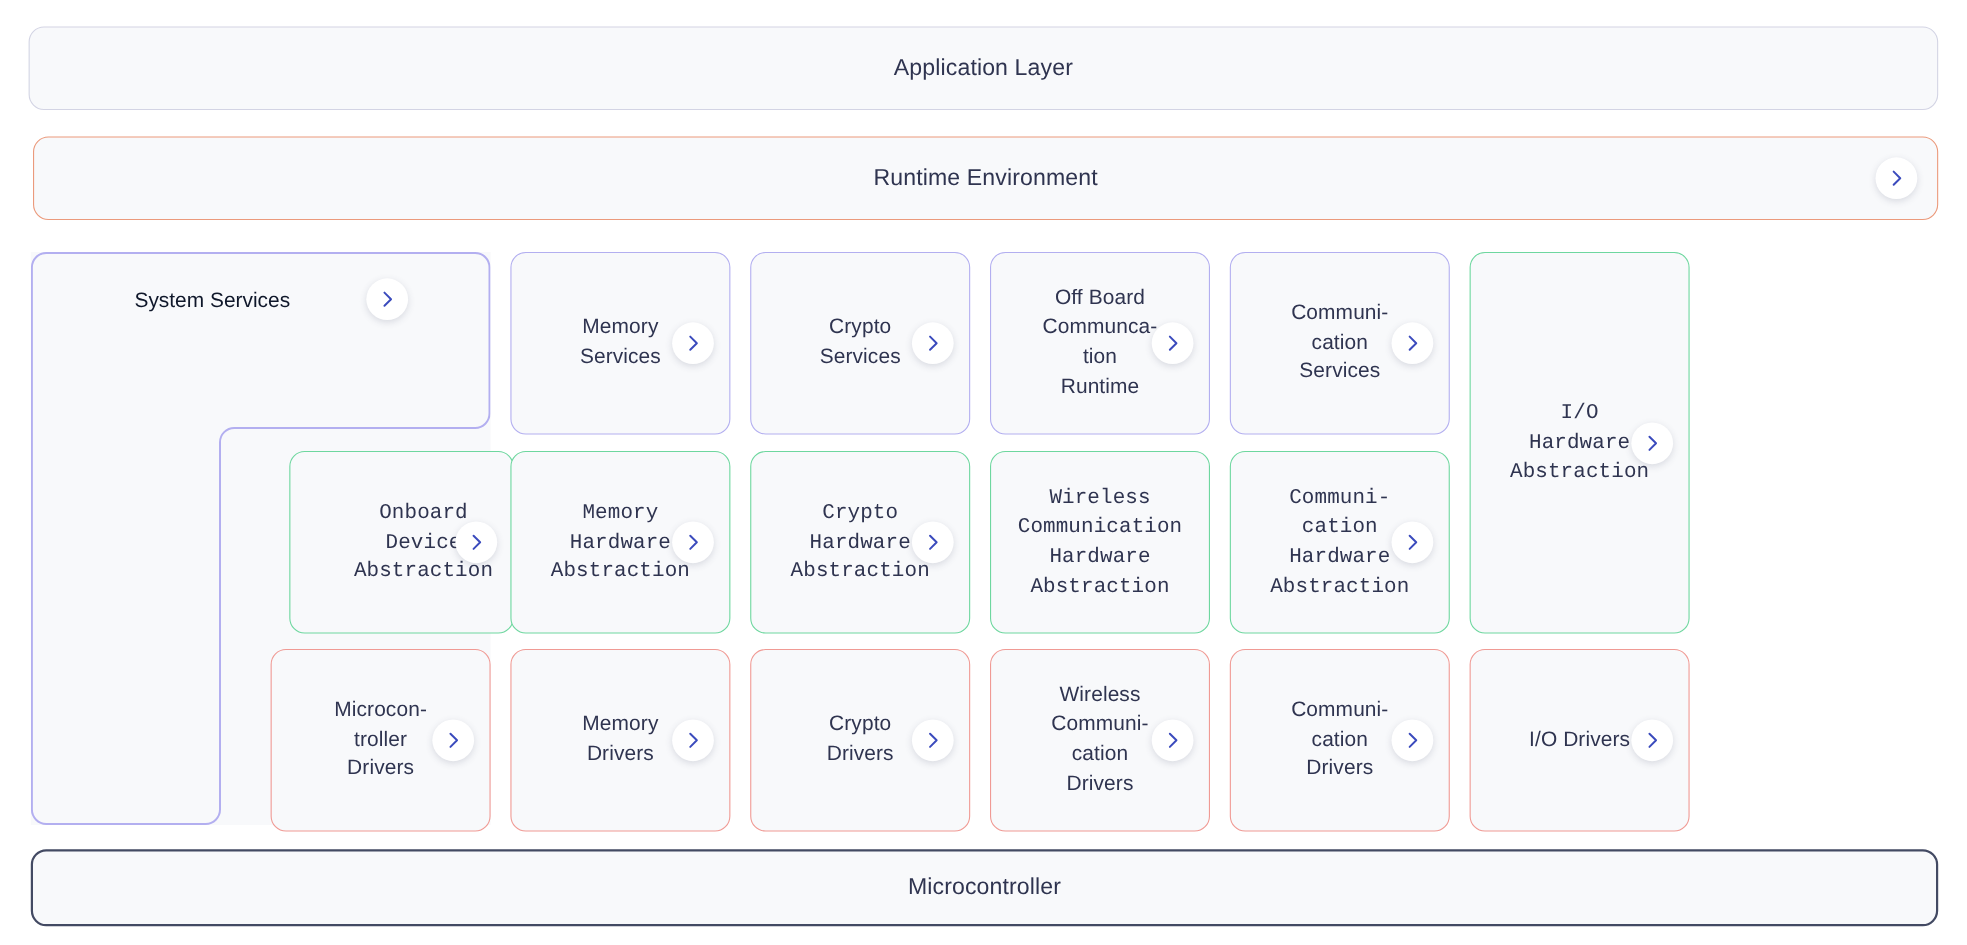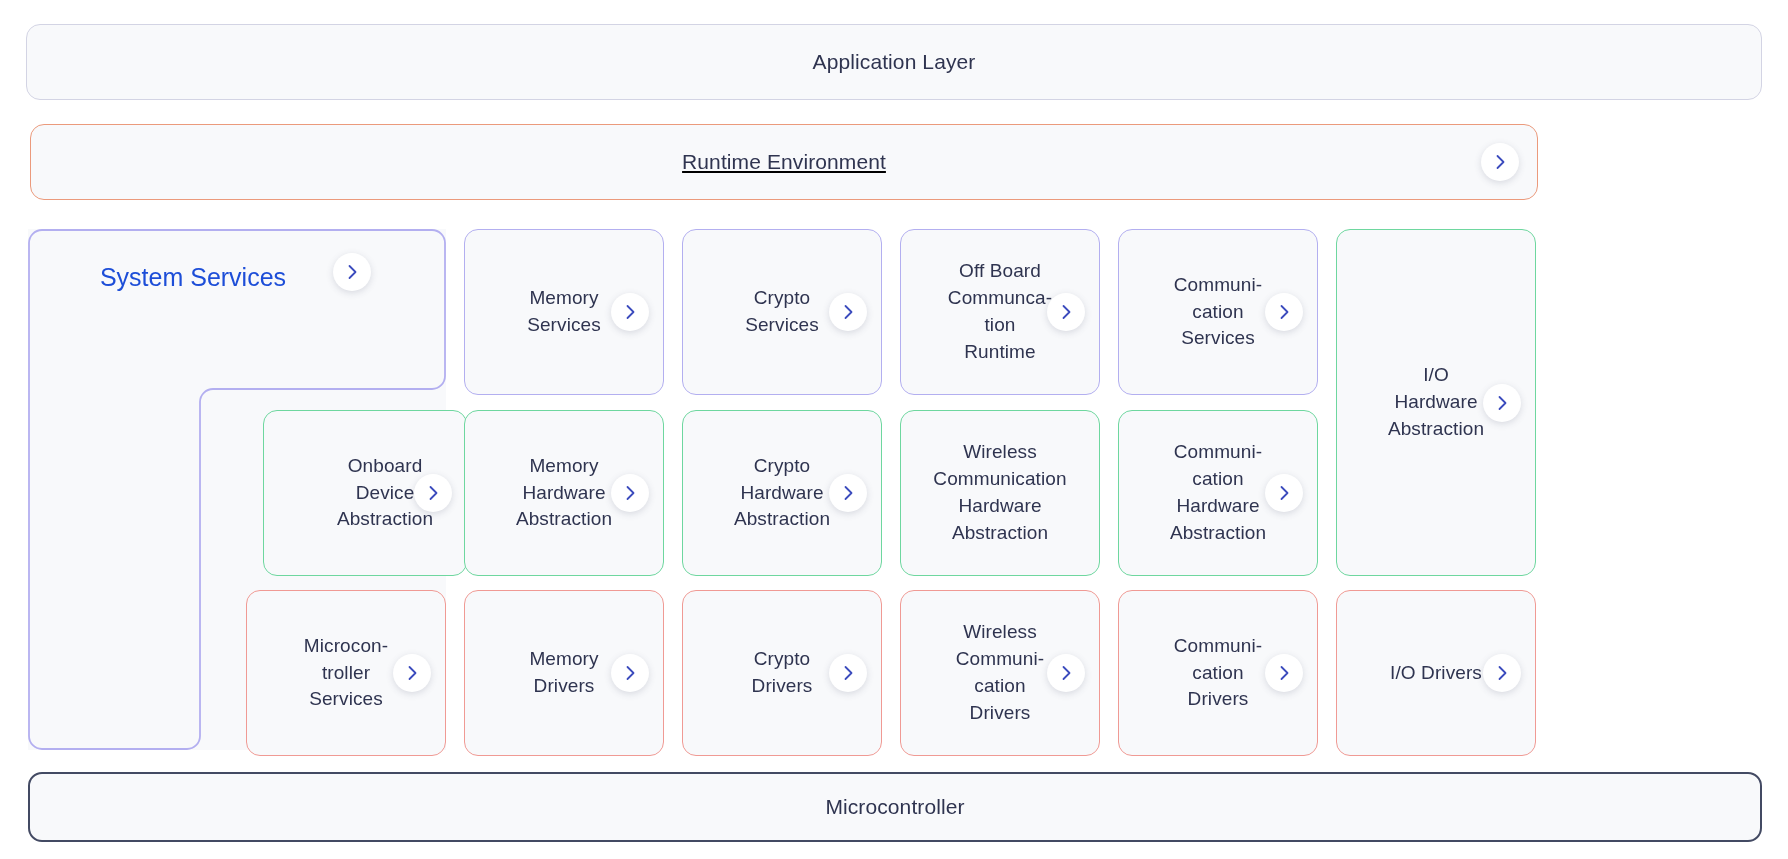--- a/index.html
+++ b/index.html
@@ -26,21 +26,21 @@
     font-size: 19px;
     line-height: 1.42;
     text-align: center;
     letter-spacing: .1px;
     white-space: pre-line;
   }
 
   
   .b-indigo  { border-color: #b3aff0; }
   .b-orange  { border-color: #eb9a7c; }
-  .b-green   { border-color: #6ed79f; }
+  .b-green   { border-color: #6ed79f; font-family: Liberation Mono, monospace; }
   .b-red     { border-color: #f09a94; }
   .b-lav     { border-color: #d3d4e4; }
   .b-dark    { border-color: #434a63; border-width: 2px; }
 
   
   .chev {
     position: absolute;
     width: 38px; height: 38px;
     border-radius: 50%;
     background: #ffffff;
@@ -60,36 +60,36 @@
   #system-services {
     position: absolute;
     background: #f8f9fb;
   }
   #system-services .lshape {
     position: absolute;
     inset: 0;
   }
   #system-services .lbl {
     position: absolute;
-    color: #1d4ed8;
-    font-size: 25px;
+    color: #0f172a;
+    font-size: 19px;
     text-align: center;
     white-space: nowrap;
   }
 </style>
 </head>
 <body>
 
 <div id="root">
 
   <div class="card banner b-lav" style="left:26px; top:24px; width:1736px; height:76px;">
     <span class="label">Application Layer</span>
   </div>
 
-  <div class="card banner b-orange" style="left:30px; top:124px; width:1508px; height:76px;text-decoration:underline;">
+  <div class="card banner b-orange" style="left:30px; top:124px; width:1732px; height:76px;">
     <span class="label">Runtime Environment</span>
     <div class="chev" style="right:18px; top:50%; transform:translateY(-50%);">
       <svg width="13" height="16" viewBox="0 0 13 16" fill="none">
         <path d="M3.5 2 L9.5 8 L3.5 14" stroke="#3b4bbd" stroke-width="1.8" stroke-linecap="round" stroke-linejoin="round"></path>
       </svg>
     </div>
   </div>
 
   <div id="system-services" style="left:28px; top:229px; width:418px; height:521px;">
     <svg class="lshape" viewBox="0 0 418 521" preserveAspectRatio="none">
@@ -196,21 +196,21 @@
     <div class="chev" style="right:14px; top:50%; transform:translateY(-50%);">
       <svg width="13" height="16" viewBox="0 0 13 16" fill="none">
           <path d="M3.5 2 L9.5 8 L3.5 14" stroke="#3b4bbd" stroke-width="1.8" stroke-linecap="round" stroke-linejoin="round"></path>
         </svg>
     </div>
   </div>
 
   <div class="card b-red" style="left:246px; top:590px; width:200px; height:166px;">
     <span class="label">Microcon-
 troller
-Services</span>
+Drivers</span>
     <div class="chev" style="right:14px; top:50%; transform:translateY(-50%);">
       <svg width="13" height="16" viewBox="0 0 13 16" fill="none">
           <path d="M3.5 2 L9.5 8 L3.5 14" stroke="#3b4bbd" stroke-width="1.8" stroke-linecap="round" stroke-linejoin="round"></path>
         </svg>
     </div>
   </div>
 
   <div class="card b-red" style="left:464px; top:590px; width:200px; height:166px;">
     <span class="label">Memory
 Drivers</span>

